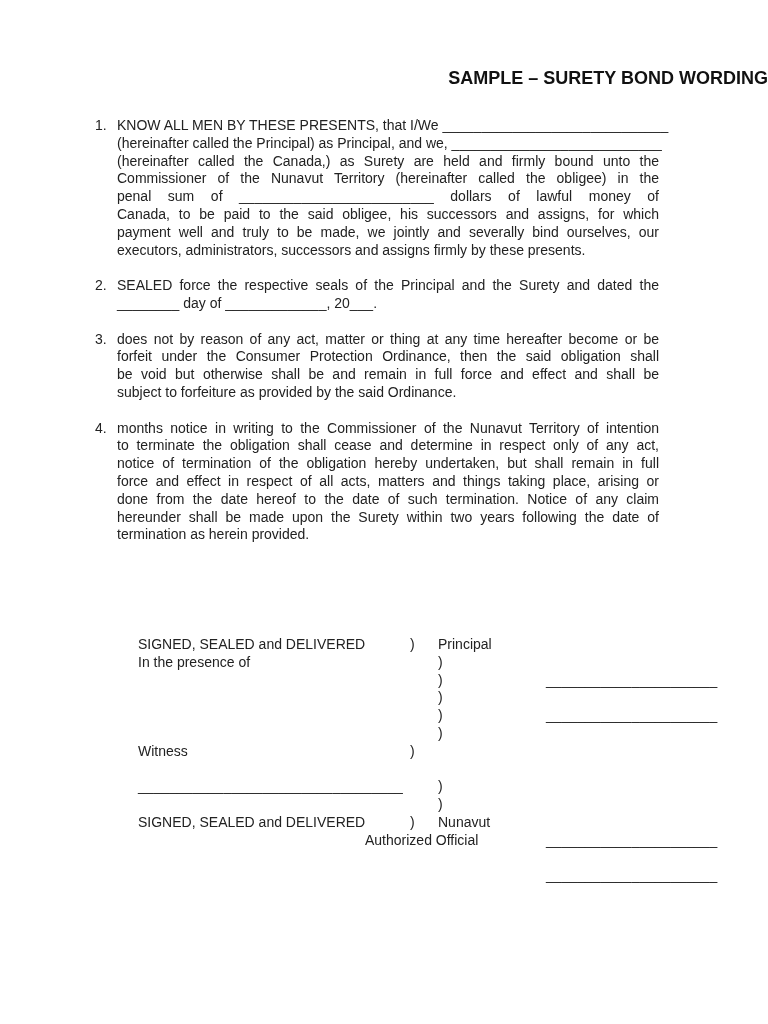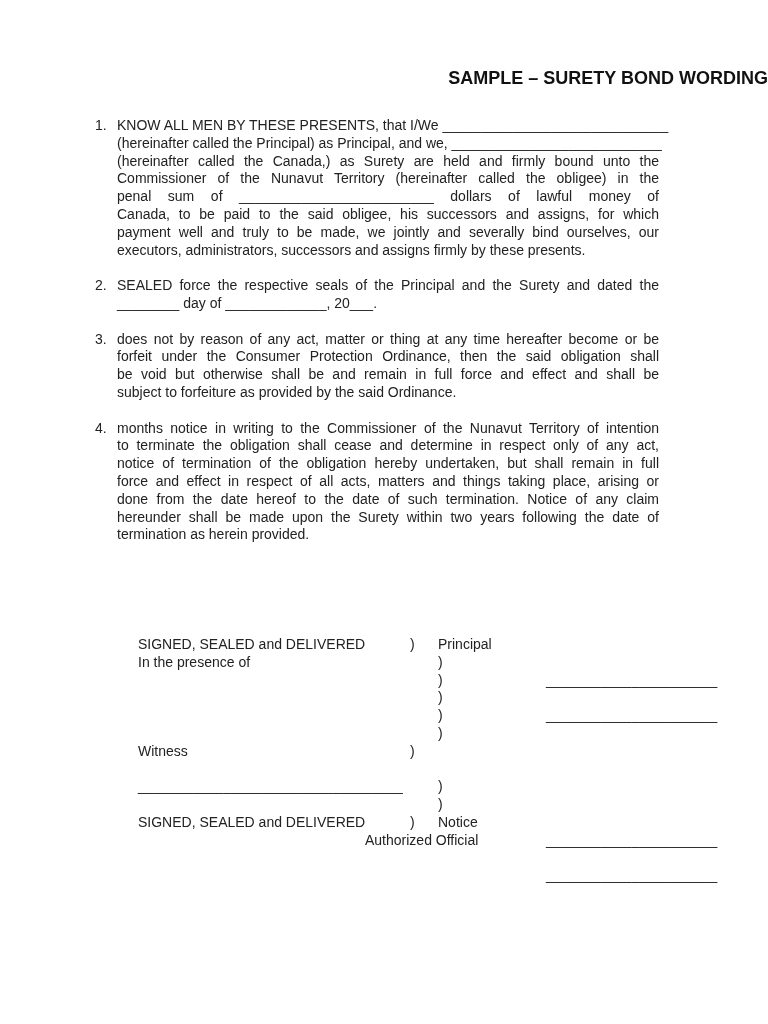--- a/index.html
+++ b/index.html
@@ -136,21 +136,21 @@
       <div class="s-row">
         <span class="s-left">__________________________________</span>
         <span class="s-mid">)</span>
       </div>
       <div class="s-row">
         <span class="s-mid">)</span>
       </div>
       <div class="s-row">
         <span class="s-left">SIGNED, SEALED and DELIVERED</span>
         <span class="s-p1">)</span>
-        <span class="s-mid">Notice</span>
+        <span class="s-mid">Nunavut</span>
       </div>
       <div class="s-row">
         <span class="s-label2">Authorized Official</span>
         <span class="s-line">______________________</span>
       </div>
       <div class="s-row"></div>
       <div class="s-row">
         <span class="s-line">______________________</span>
       </div>
     </div>

